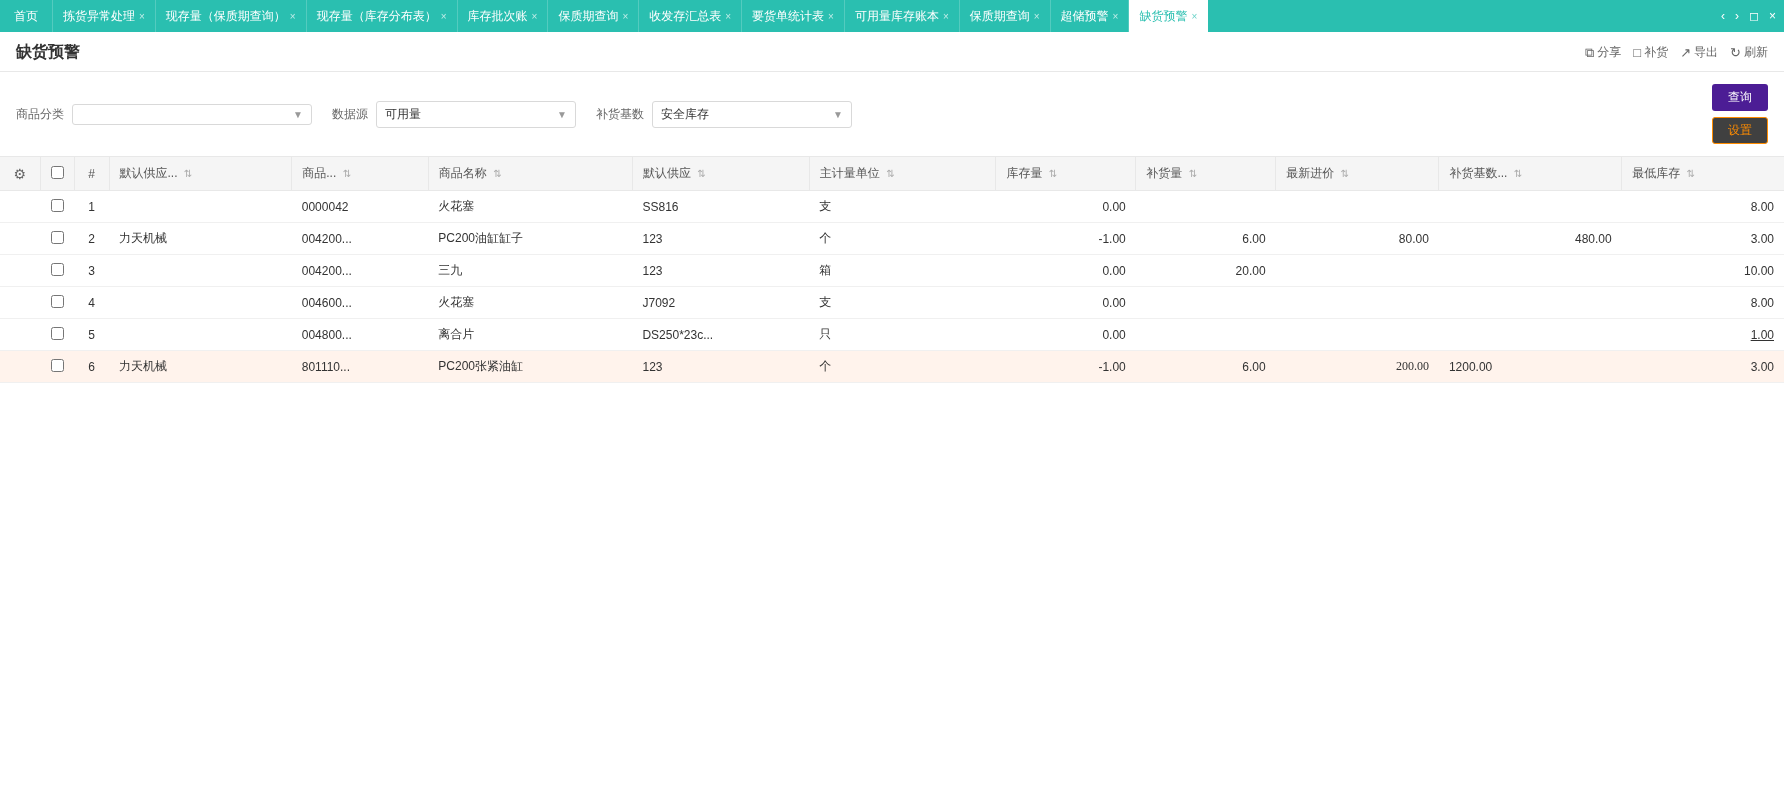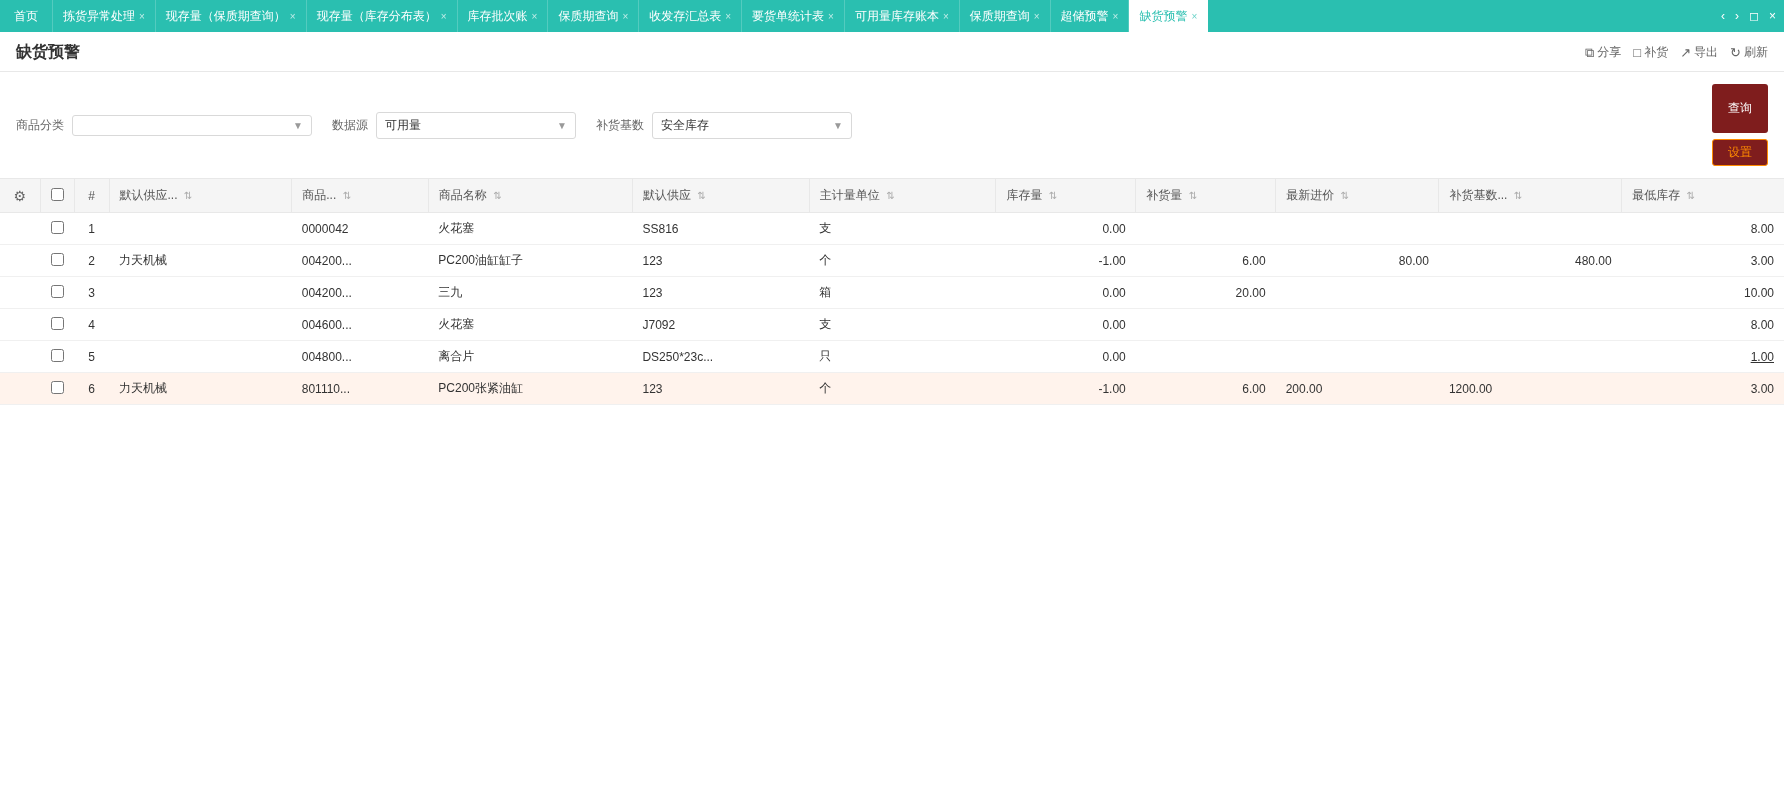--- a/index.html
+++ b/index.html
@@ -128,31 +128,31 @@
 
     
     .buttons-area {
       display: flex;
       flex-direction: column;
       gap: 6px;
       margin-left: auto;
       padding-right: 0;
     }
     .btn-primary {
-      background: #7f1d1d;
+      background: #4c1d95;
       color: #fff;
       border: none;
       border-radius: 3px;
-      padding: 16px 16px;
+      padding: 5px 16px;
       cursor: pointer;
       font-size: 12px;
       font-family: inherit;
     }
     .btn-default {
-      background: #7f1d1d;
+      background: #404040;
       color: #ff8c00;
       border: 1px solid #ff8c00;
       border-radius: 3px;
       padding: 4px 14px;
       cursor: pointer;
       font-size: 12px;
       font-family: inherit;
     }
 
     
@@ -464,21 +464,21 @@
       <td class="num-col"></td>
       <td class="num-col"><input type="checkbox" style=""></td>
       <td class="num-col">6</td>
       <td>力天机械</td>
       <td>801110...</td>
       <td>PC200张紧油缸</td>
       <td>123</td>
       <td>个</td>
       <td style="text-align:right;">-1.00</td>
       <td style="text-align:right;">6.00</td>
-      <td style="">200.00</td>
+      <td style="text-align:right;font-family:Liberation Serif, serif;">200.00</td>
       <td style="text-align:left;">1200.00</td>
       <td style="text-align:right;">3.00</td>
     </tr>
         </tbody>
     </table>
   </div>
 
 </div>
 
 </body></html>

